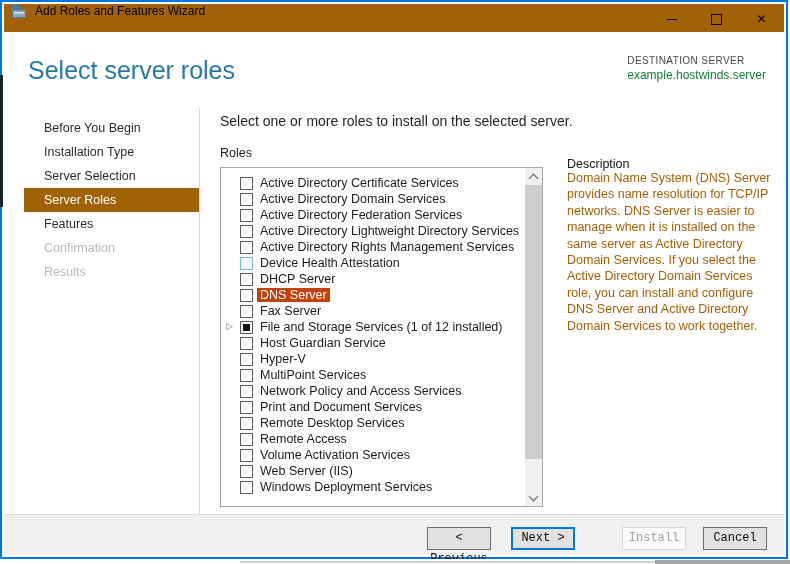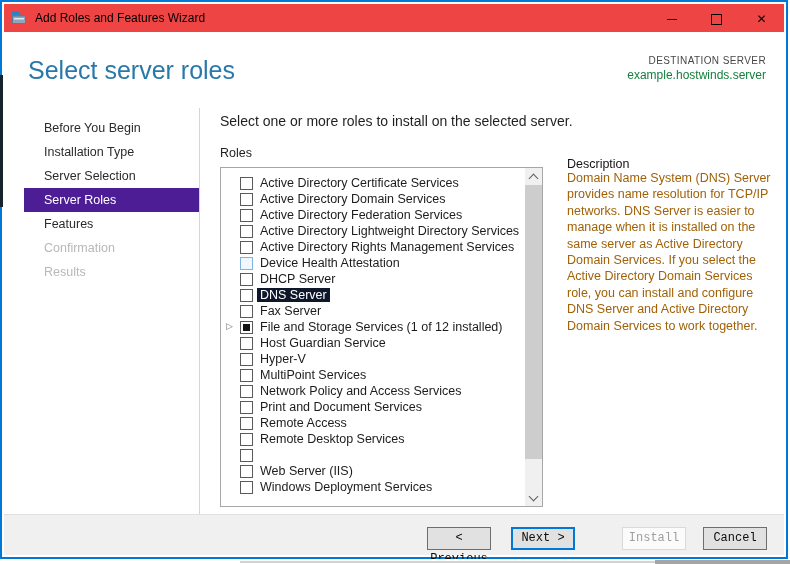--- a/index.html
+++ b/index.html
@@ -5,49 +5,49 @@
   html,body{margin:0;padding:0;}
   body{
     width:790px;height:564px;position:relative;overflow:hidden;
     font-family:"Liberation Sans",sans-serif;background:#ffffff;
   }
   .window{
     position:absolute;left:0;top:0;width:788px;height:559px;
     border:2px solid #0078d7;background:#fff;box-sizing:border-box;
   }
   
-  .titlebar{position:absolute;left:2px;top:2px;right:2px;height:28px;background:#ef4444;display:flex;align-items:center;}
+  .titlebar{position:absolute;left:2px;top:2px;right:2px;height:28px;background:#a16207;display:flex;align-items:flex-start;}
   .app-icon{margin-left:7px;width:16px;height:16px;flex:none;}
   .title-text{margin-left:8px;font-size:12px;color:#000;}
   .win-controls{position:absolute;right:2px;top:2px;height:30px;display:flex;}
   .win-btn{width:45px;height:30px;display:flex;align-items:center;justify-content:center;}
   .glyph-min{width:10px;height:1px;background:#000;}
   .glyph-max{width:9px;height:9px;border:1px solid #000;}
   .glyph-close{font-size:12px;color:#000;line-height:1;}
   
   .header-title{position:absolute;left:26px;top:54px;font-size:25px;font-weight:300;color:#2878a8;}
-  .dest{position:absolute;right:20px;top:53px;text-align:right;}
+  .dest{position:absolute;right:20px;top:53px;}
   .dest-label{font-size:10px;color:#474747;letter-spacing:0.4px;}
   .dest-server{font-size:12px;color:#15803d;margin-top:2px;}
   
   .sidebar{position:absolute;left:22px;top:114px;width:175px;}
   .side-item{height:24px;line-height:24px;padding-left:20px;font-size:12.5px;color:#2b2b2b;white-space:nowrap;}
-  .side-item.selected{background:#4c1d95;color:#fff;}
+  .side-item.selected{background:#a16207;color:#fff;}
   .side-item.disabled{color:#b8b8b8;}
   .vsep{position:absolute;left:197px;top:106px;width:1px;height:411px;background:#d5d5d5;}
   
   .instruction{position:absolute;left:218px;top:111px;font-size:14px;color:#1f1f1f;}
   .roles-label{position:absolute;left:218px;top:144px;font-size:12.5px;color:#1f1f1f;}
   .listbox{position:absolute;left:218px;top:165px;width:323px;height:340px;border:1px solid #a7a7a7;background:#fff;box-sizing:border-box;padding-left:8px;}
   .roles-list{position:absolute;left:0;top:0;right:17px;bottom:0;padding-top:7px;overflow:hidden;}
   .role-row{height:16px;display:flex;align-items:center;padding-left:19px;position:relative;font-size:12.5px;color:#1c1c1c;white-space:nowrap;}
   .cb{width:11px;height:11px;border:1px solid #5a5a5a;background:#fff;margin-right:7px;flex:none;position:relative;}
   .role-row.hover .cb{border-color:#7cb3e0;background:#f1f7fc;}
   .role-row.partial .cb::after{content:"";position:absolute;left:2px;top:2px;width:7px;height:7px;background:#151515;}
-  .role-row.selected .role-label{background:#0f172a;color:#fff;padding:0 3px;margin-left:-3px;}
+  .role-row.selected .role-label{background:#c2410c;color:#fff;padding:0 3px;margin-left:-3px;}
   .expander{position:absolute;left:5px;top:50%;transform:translateY(-56%);font-size:9px;color:#767676;display:none;}
   .role-row.expandable .expander{display:block;}
   
   .scrollbar{position:absolute;right:0;top:0;width:17px;height:338px;background:#f0f0f0;}
   .sb-btn{position:absolute;left:0;width:17px;height:17px;display:flex;align-items:center;justify-content:center;}
   .sb-up{top:0;}
   .sb-down{bottom:0;}
   .chev{width:6px;height:6px;border-left:1px solid #5e5e5e;border-top:1px solid #5e5e5e;}
   .chev-up{transform:rotate(45deg) ;margin-top:3px;}
   .chev-down{transform:rotate(225deg);margin-bottom:3px;}
@@ -189,30 +189,31 @@
     <span class="role-label">Network Policy and Access Services</span>
   </div>
         <div class="role-row">
 
     <span class="cb"></span>
     <span class="role-label">Print and Document Services</span>
   </div>
         <div class="role-row">
 
     <span class="cb"></span>
+    <span class="role-label">Remote Desktop Services</span>
+  </div>
+        <div class="role-row">
+
+    <span class="cb"></span>
     <span class="role-label">Remote Access</span>
   </div>
         <div class="role-row">
 
     <span class="cb"></span>
-    <span class="role-label">Remote Desktop Services</span>
-  </div>
-        <div class="role-row">
-
-    <span class="cb"></span>
+    <span class="role-label">Volume Activation Services</span>
   </div>
         <div class="role-row">
 
     <span class="cb"></span>
     <span class="role-label">Web Server (IIS)</span>
   </div>
         <div class="role-row">
 
     <span class="cb"></span>
     <span class="role-label">Windows Deployment Services</span>

